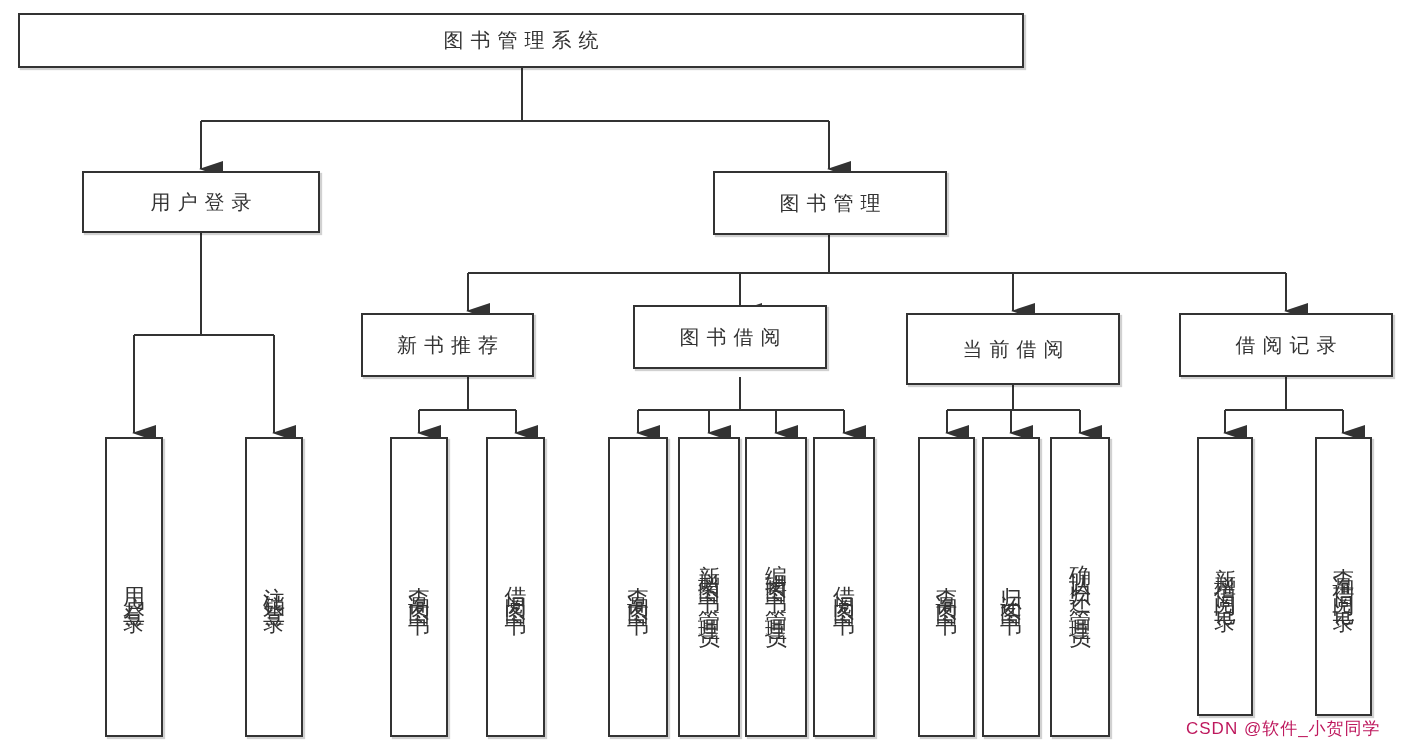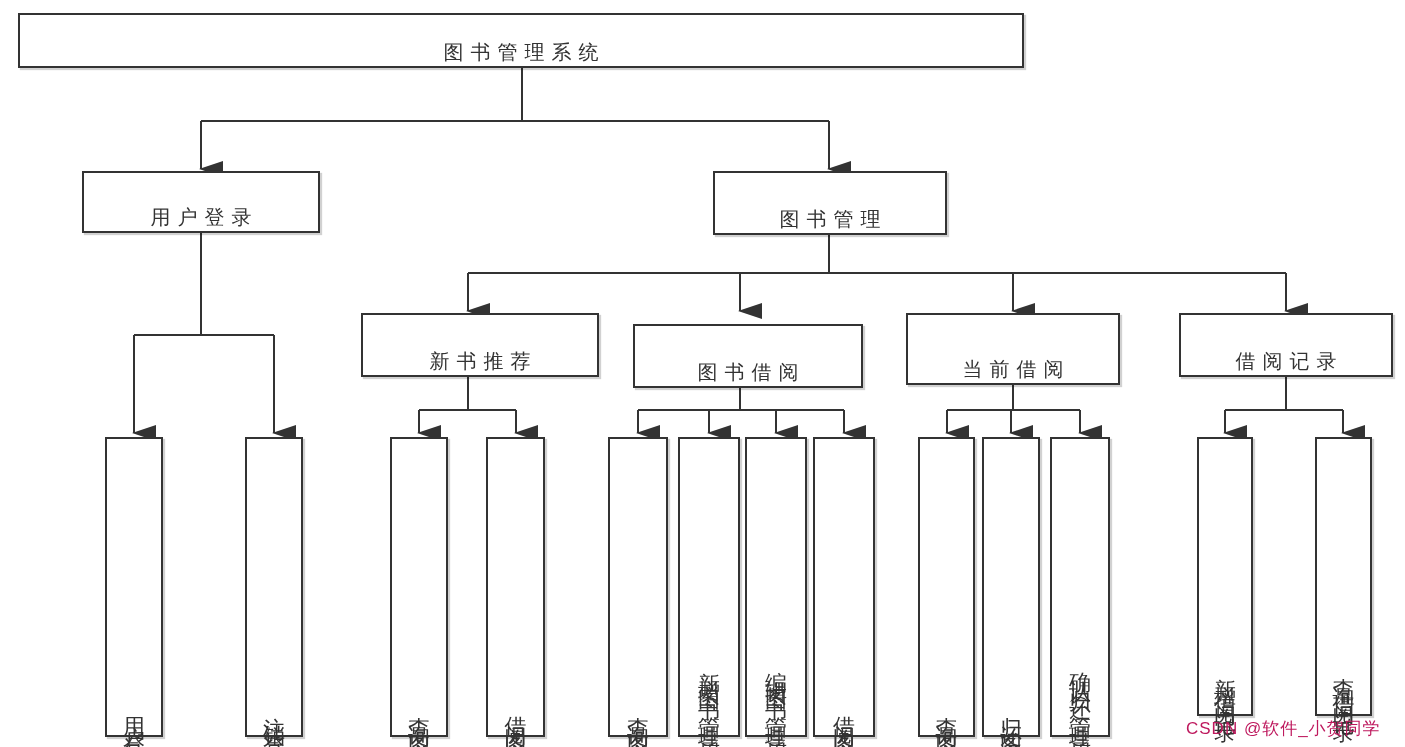--- a/index.html
+++ b/index.html
@@ -10,21 +10,21 @@
     font-family:"Liberation Sans","DejaVu Sans",sans-serif;
     overflow:hidden;
   }
   svg.wires{position:absolute;left:0;top:0;z-index:0;}
   .node{
     position:absolute;
     box-sizing:border-box;
     border:2px solid #333333;
     background:#ffffff;
     box-shadow:2px 2px 1px rgba(0,0,0,0.18);
-    display:flex;align-items:flex-end;justify-content:center;
+    display:flex;align-items:center;justify-content:center;
     color:#333333;
     z-index:1;
   }
   .node.h .label{
     font-size:20px;
     letter-spacing:7px;
     padding-left:7px;
     white-space:nowrap;
   }
   .node.v .label{
@@ -105,24 +105,24 @@
     <span class="label">图书管理系统</span>
   </div>
 
   <div class="node h" style="left:82px;top:171px;width:238px;height:62px">
     <span class="label">用户登录</span>
   </div>
   <div class="node h" style="left:713px;top:171px;width:234px;height:64px">
     <span class="label">图书管理</span>
   </div>
 
-  <div class="node h" style="left:361px;top:313px;width:238px;height:64px">
+  <div class="node h" style="left:361px;top:313px;width:173px;height:64px">
     <span class="label">新书推荐</span>
   </div>
-  <div class="node h" style="left:633px;top:324px;width:230px;height:64px">
+  <div class="node h" style="left:633px;top:305px;width:194px;height:64px">
     <span class="label">图书借阅</span>
   </div>
   <div class="node h" style="left:906px;top:313px;width:214px;height:72px">
     <span class="label">当前借阅</span>
   </div>
   <div class="node h" style="left:1179px;top:313px;width:214px;height:64px">
     <span class="label">借阅记录</span>
   </div>
 
   <div class="node v" style="left:105px;top:437px;width:58px;height:300px">

